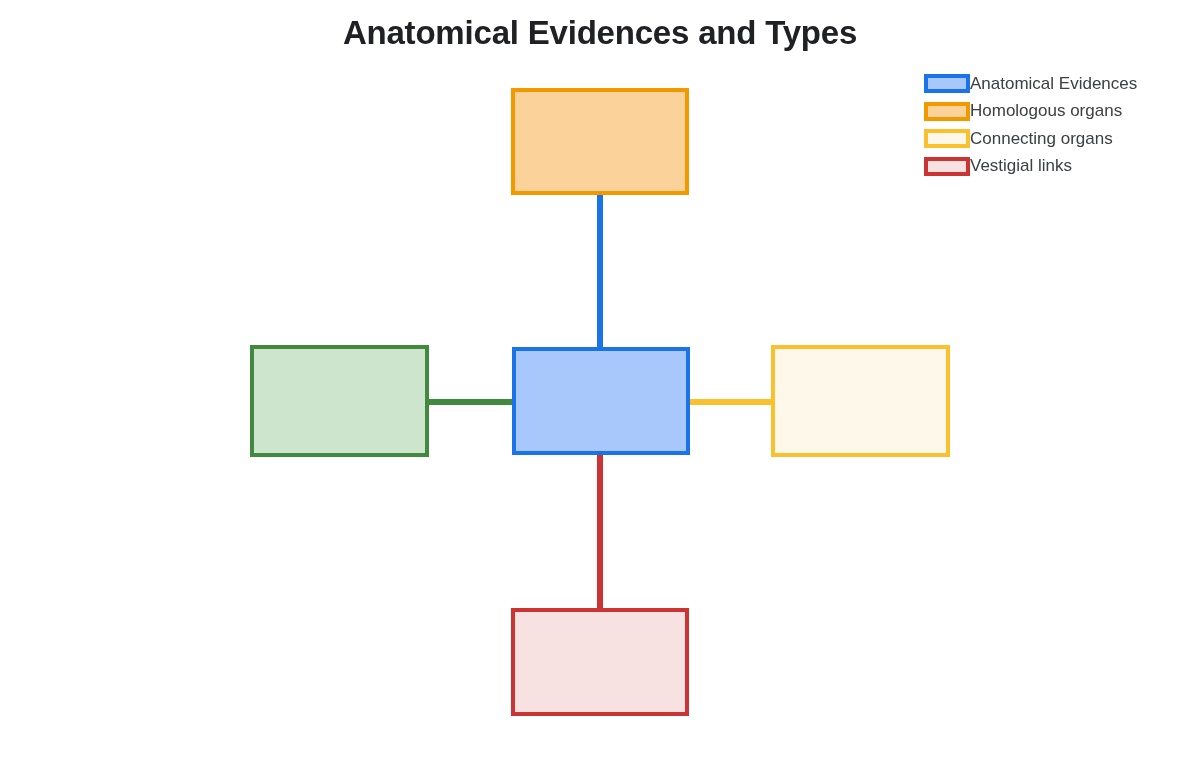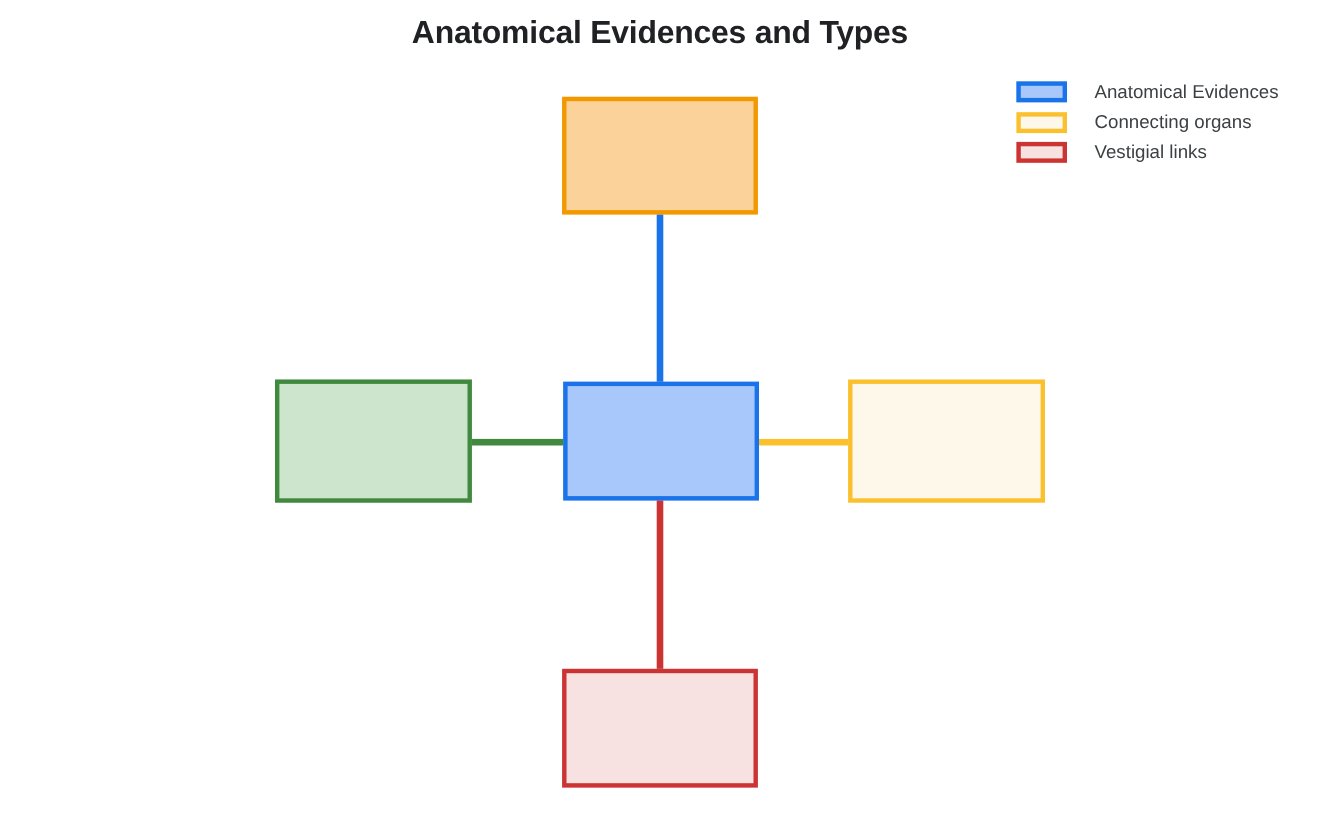--- a/index.html
+++ b/index.html
@@ -19,21 +19,21 @@
     overflow: hidden;
   }
 
   
   #diagram-title {
     position: absolute;
     left: 0;
     top: 14px;
     width: 1200px;
     text-align: center;
-    font-size: 29px;
+    font-size: 33px;
     font-weight: bold;
     color: #202124;
     letter-spacing: -0.2px;
   }
 
   
   .node {
     position: absolute;
     box-sizing: border-box;
     border-style: solid;
@@ -139,21 +139,20 @@
   }
   .legend-swatch {
     box-sizing: border-box;
     width: 46px;
     height: 19px;
     border-style: solid;
     border-width: 4px;
     flex: 0 0 auto;
   }
   .legend-label {
-    margin-left: 25px;
     font-size: 17px;
     color: #3c4043;
     white-space: nowrap;
   }
 </style>
 </head>
 <body>
 
 <div id="canvas">
 
@@ -184,20 +183,24 @@
     <span class="node-label"></span>
   </div>
 
   <div id="legend">
 
     <div class="legend-row">
       <span class="legend-swatch" style="border-color:#1a73e8;background:#a8c7fa;"></span>
       <span class="legend-label">Anatomical Evidences</span>
     </div>
 
+    <div class="legend-row">
+      <span class="legend-swatch" style="border-color:#f29900;background:#fcd29b;"></span>
+      <span class="legend-label">Homologous organs</span>
+    </div>
 
     <div class="legend-row">
       <span class="legend-swatch" style="border-color:#fbc02d;background:#fdf8e9;"></span>
       <span class="legend-label">Connecting organs</span>
     </div>
 
     <div class="legend-row">
       <span class="legend-swatch" style="border-color:#cc3333;background:#f8e1e1;"></span>
       <span class="legend-label">Vestigial links</span>
     </div>

